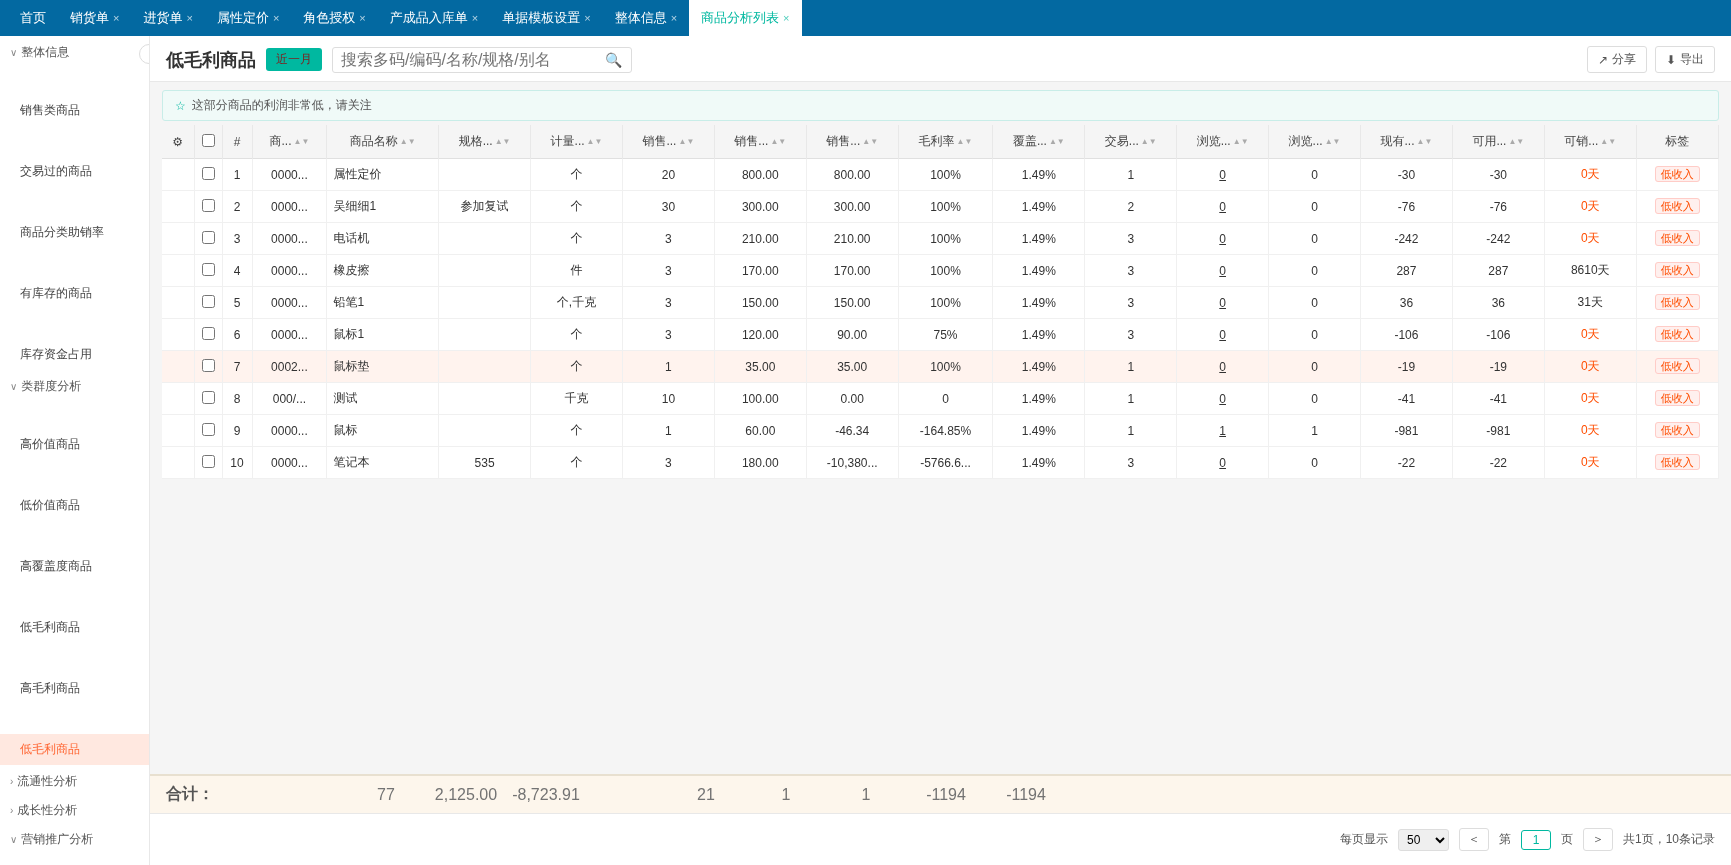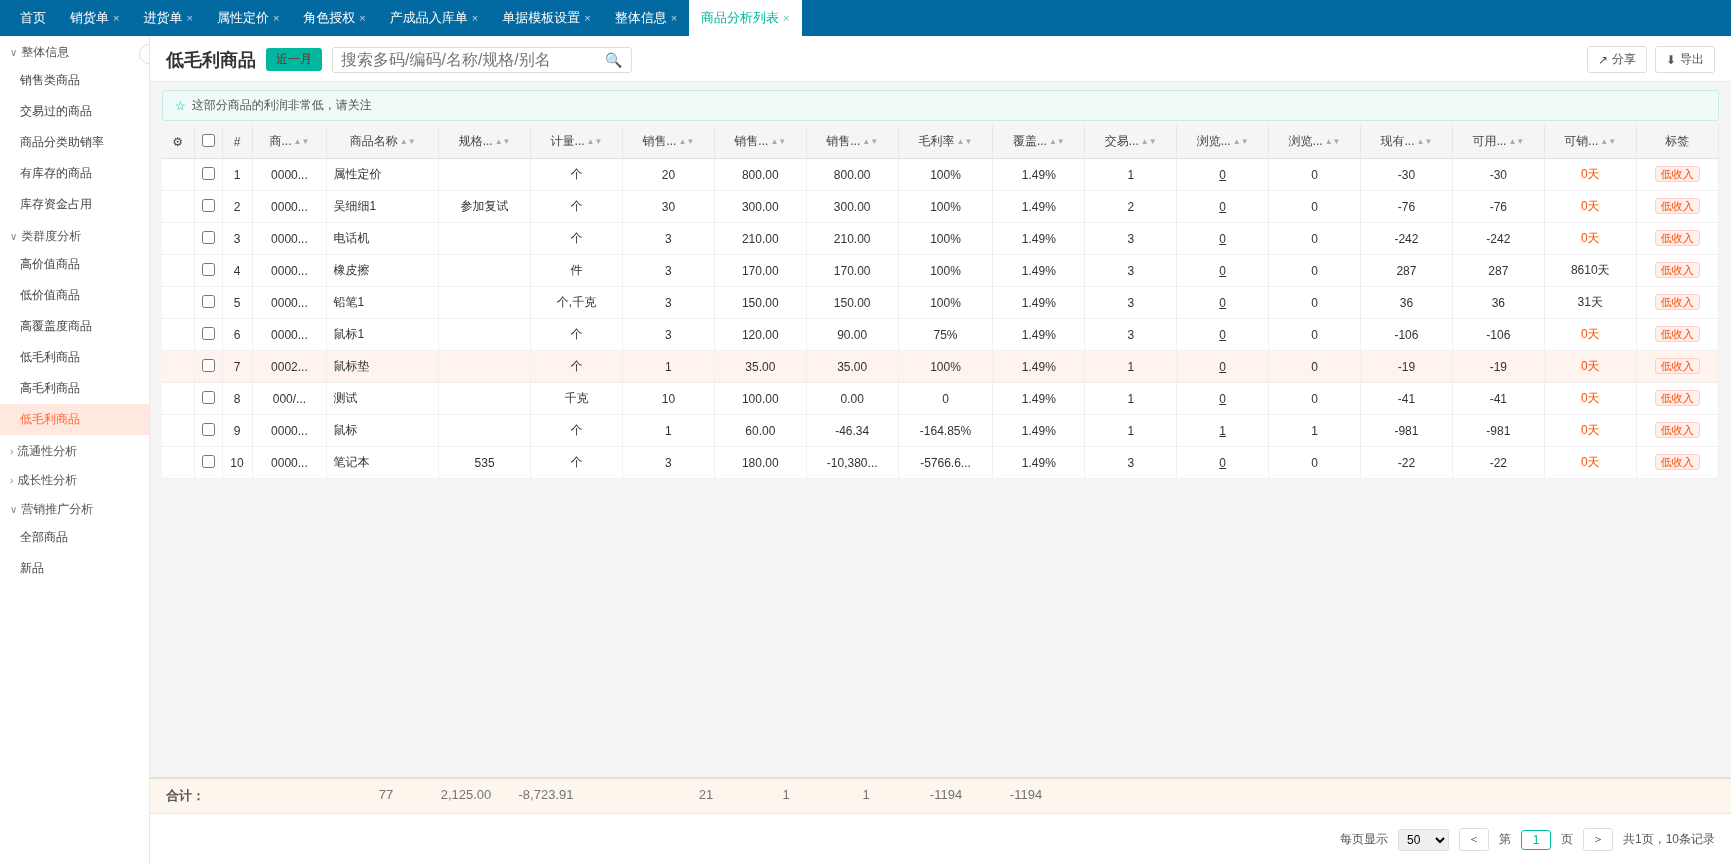--- a/index.html
+++ b/index.html
@@ -51,20 +51,21 @@
       display: flex;
       align-items: center;
       gap: 4px;
     }
     .sidebar-group-label .arrow { font-size: 10px; color: #888; }
     .sidebar-item {
       padding: 7px 10px 7px 20px;
       cursor: pointer;
       color: #444;
       font-size: 12px;
+      margin-top: 30px;
     }
     .sidebar-item.active { background: #ffe8e0; color: #ff6633; }
 
     
     .content {
       flex: 1;
       display: flex;
       flex-direction: column;
       overflow: hidden;
       background: #f5f5f5;
@@ -205,22 +206,22 @@
     }
     .text-red { color: #ff0000; }
     .underline { text-decoration: underline; cursor: pointer; }
 
     
     .footer-total {
       background: #fdf6ec;
       border-top: 2px solid #e8e0d0;
       padding: 8px 16px;
       display: flex;
-      align-items: flex-start;
-      font-size: 13px;
+      align-items: center;
+      font-size: 16px;
       gap: 0;
     }
     .footer-total .label {
       width: 180px;
       font-weight: bold;
       color: #555;
     }
     .footer-total .values {
       display: flex;
       flex: 1;

